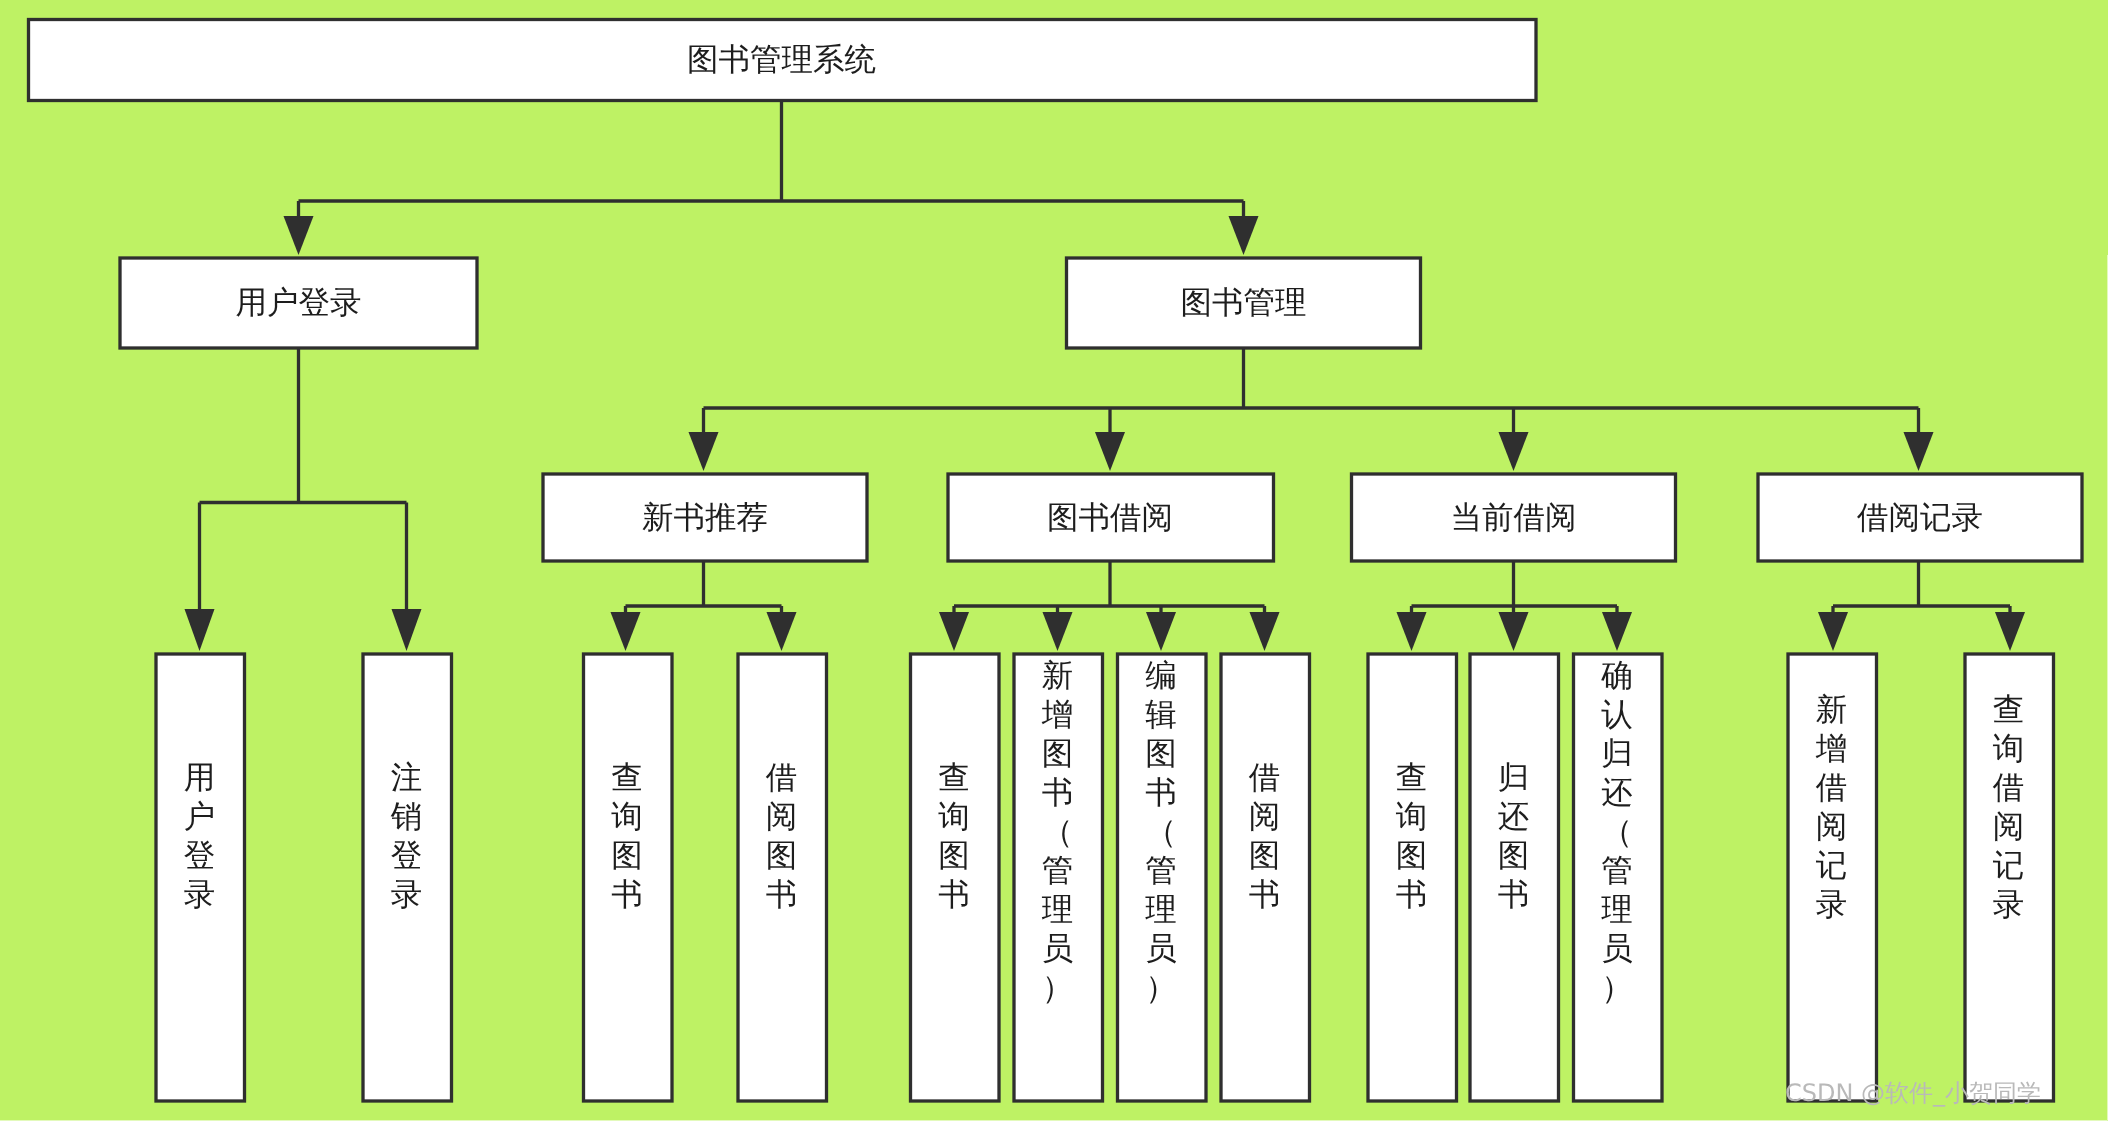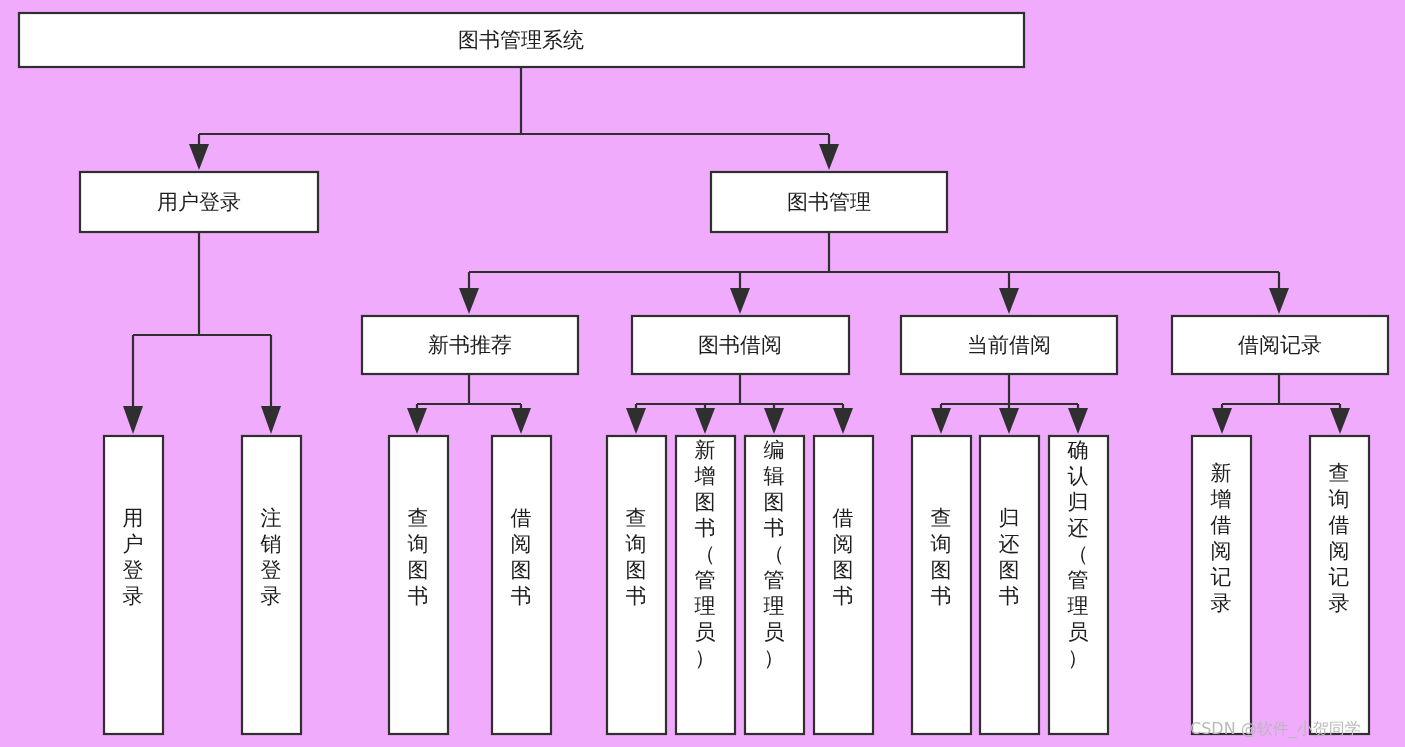--- a/index.html
+++ b/index.html
@@ -8,21 +8,21 @@
     padding: 0;
     background: #ffffff;
   }
   body {
     font-family: "DejaVu Sans", "Liberation Sans", sans-serif;
   }
   #diagram-root {
     position: relative;
     width: 1405px;
     height: 747px;
-    background: #f0abfc;
+    background: #bef264;
     overflow: hidden;
   }
   svg#tree-svg {
     position: absolute;
     left: 0;
     top: 0;
     width: 1405px;
     height: 747px;
     display: block;
   }

